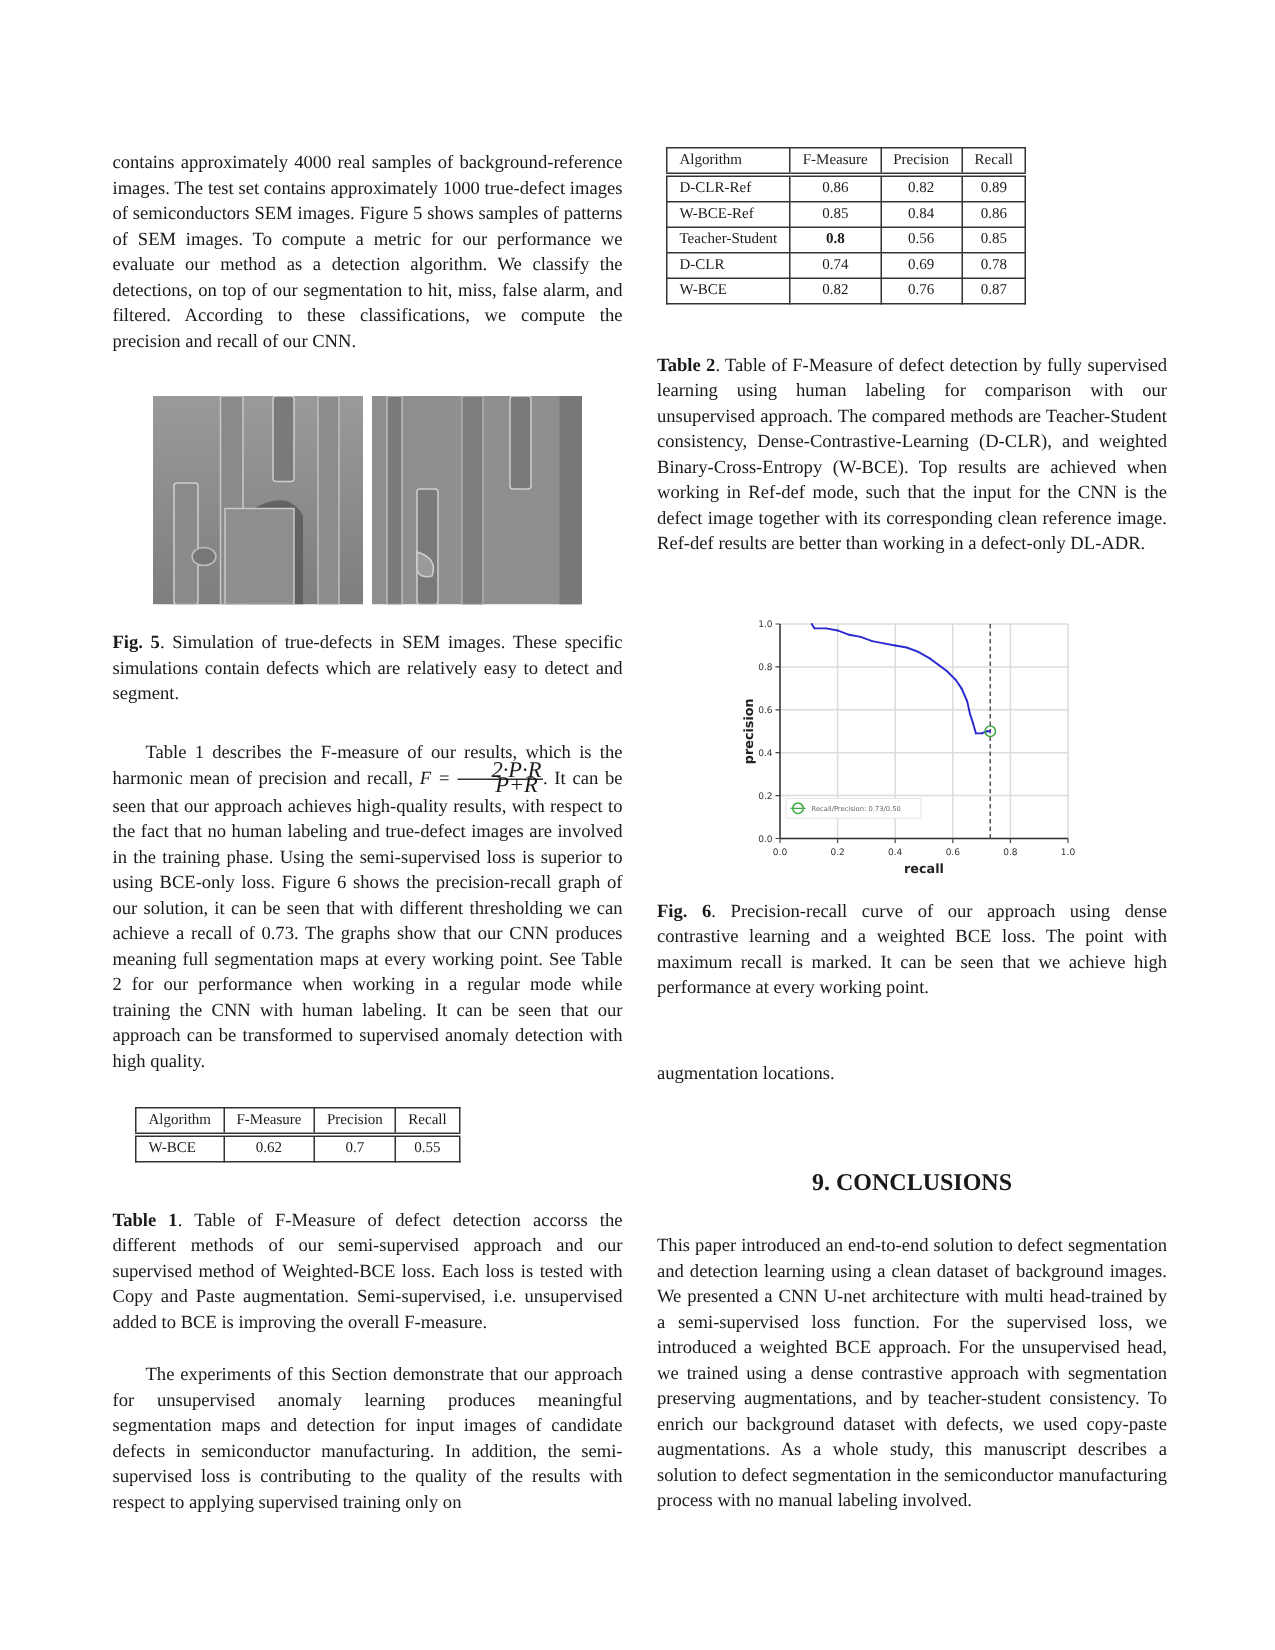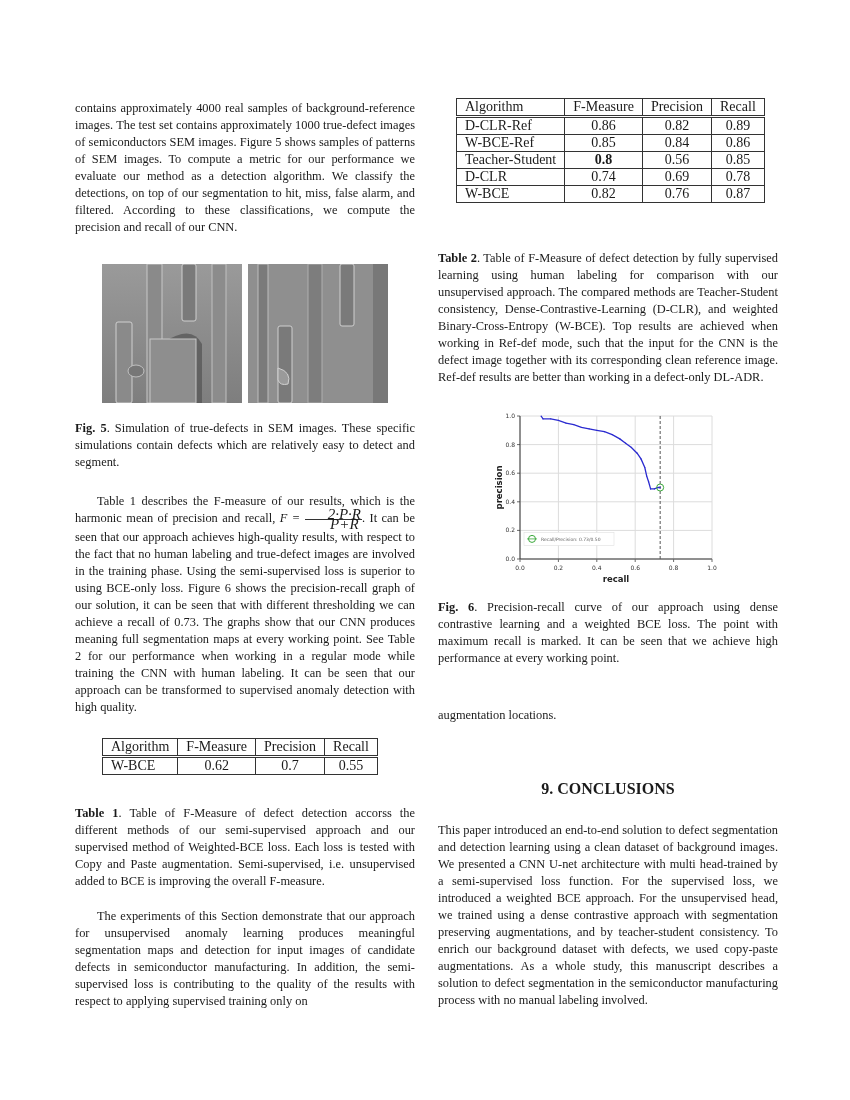--- a/index.html
+++ b/index.html
@@ -3,21 +3,21 @@
 <meta charset="utf-8">
 <style>
   html, body { margin:0; padding:0; background:#fff; }
   body { width:850px; height:1100px; position:relative; overflow:hidden;
          font-family:"Liberation Serif", "DejaVu Serif", serif; color:#1a1a1a; }
   .col { position:absolute; width:340px; font-size:12.4px; line-height:17px; text-align:justify; }
   .col p { margin:0; }
   .indent { text-indent:22px; }
   .lcol { left:75px; }
   .rcol { left:438px; }
-  table.res { border-collapse:collapse; font-size:14px; position:absolute;margin-left:12px; }
+  table.res { border-collapse:collapse; font-size:10px; position:absolute; }
   table.res td, table.res th { border:1px solid #333; padding:0 8px; font-weight:normal; line-height:16px; }
   table.res th:first-child, table.res td:first-child { text-align:left; }
   table.res th, table.res td { text-align:center; }
   table.res thead tr th { border-bottom:3px double #333; }
   .bold { font-weight:bold !important; }
   .cap b { font-weight:bold; }
   .frac { display:inline-block; vertical-align:middle; text-align:center; font-size:15px; line-height:9px; font-style:italic; }
   .frac span { display:block; }
   .frac .num { border-bottom:1px solid #333; padding:0 1px; }
   .sem { position:absolute; top:264px; width:140px; height:139px; }
@@ -129,21 +129,21 @@
       </tr>
       <tr>
         <td>W-BCE</td>
         <td>0.82</td>
         <td>0.76</td>
         <td>0.87</td>
       </tr>
     </tbody>
 </table>
 
-<div class="col rcol cap" style="top:250px;">
+<div class="col rcol cap" style="top:235px;">
   <p><b>Table 2</b><span>. Table of F-Measure of defect detection by fully supervised learning using human labeling for comparison with our unsupervised approach. The compared methods are Teacher-Student consistency, Dense-Contrastive-Learning (D-CLR), and weighted Binary-Cross-Entropy (W-BCE). Top results are achieved when working in Ref-def mode, such that the input for the CNN is the defect image together with its corresponding clean reference image. Ref-def results are better than working in a defect-only DL-ADR.</span></p>
 </div>
 
 <svg id="prchart" style="position:absolute; left:490px; top:405px;" width="240" height="180">
     <line x1="30" x2="30" y1="11" y2="154" stroke="#dcdcdc" stroke-width="1"></line>
     <line x1="30" x2="30" y1="154" y2="157" stroke="#444" stroke-width="0.8"></line>
     <text x="30" y="165" font-size="6" text-anchor="middle" fill="#333" font-family="DejaVu Sans, sans-serif">0.0</text>
     <line x1="68.4" x2="68.4" y1="11" y2="154" stroke="#dcdcdc" stroke-width="1"></line>
     <line x1="68.4" x2="68.4" y1="154" y2="157" stroke="#444" stroke-width="0.8"></line>
     <text x="68.4" y="165" font-size="6" text-anchor="middle" fill="#333" font-family="DejaVu Sans, sans-serif">0.2</text>

